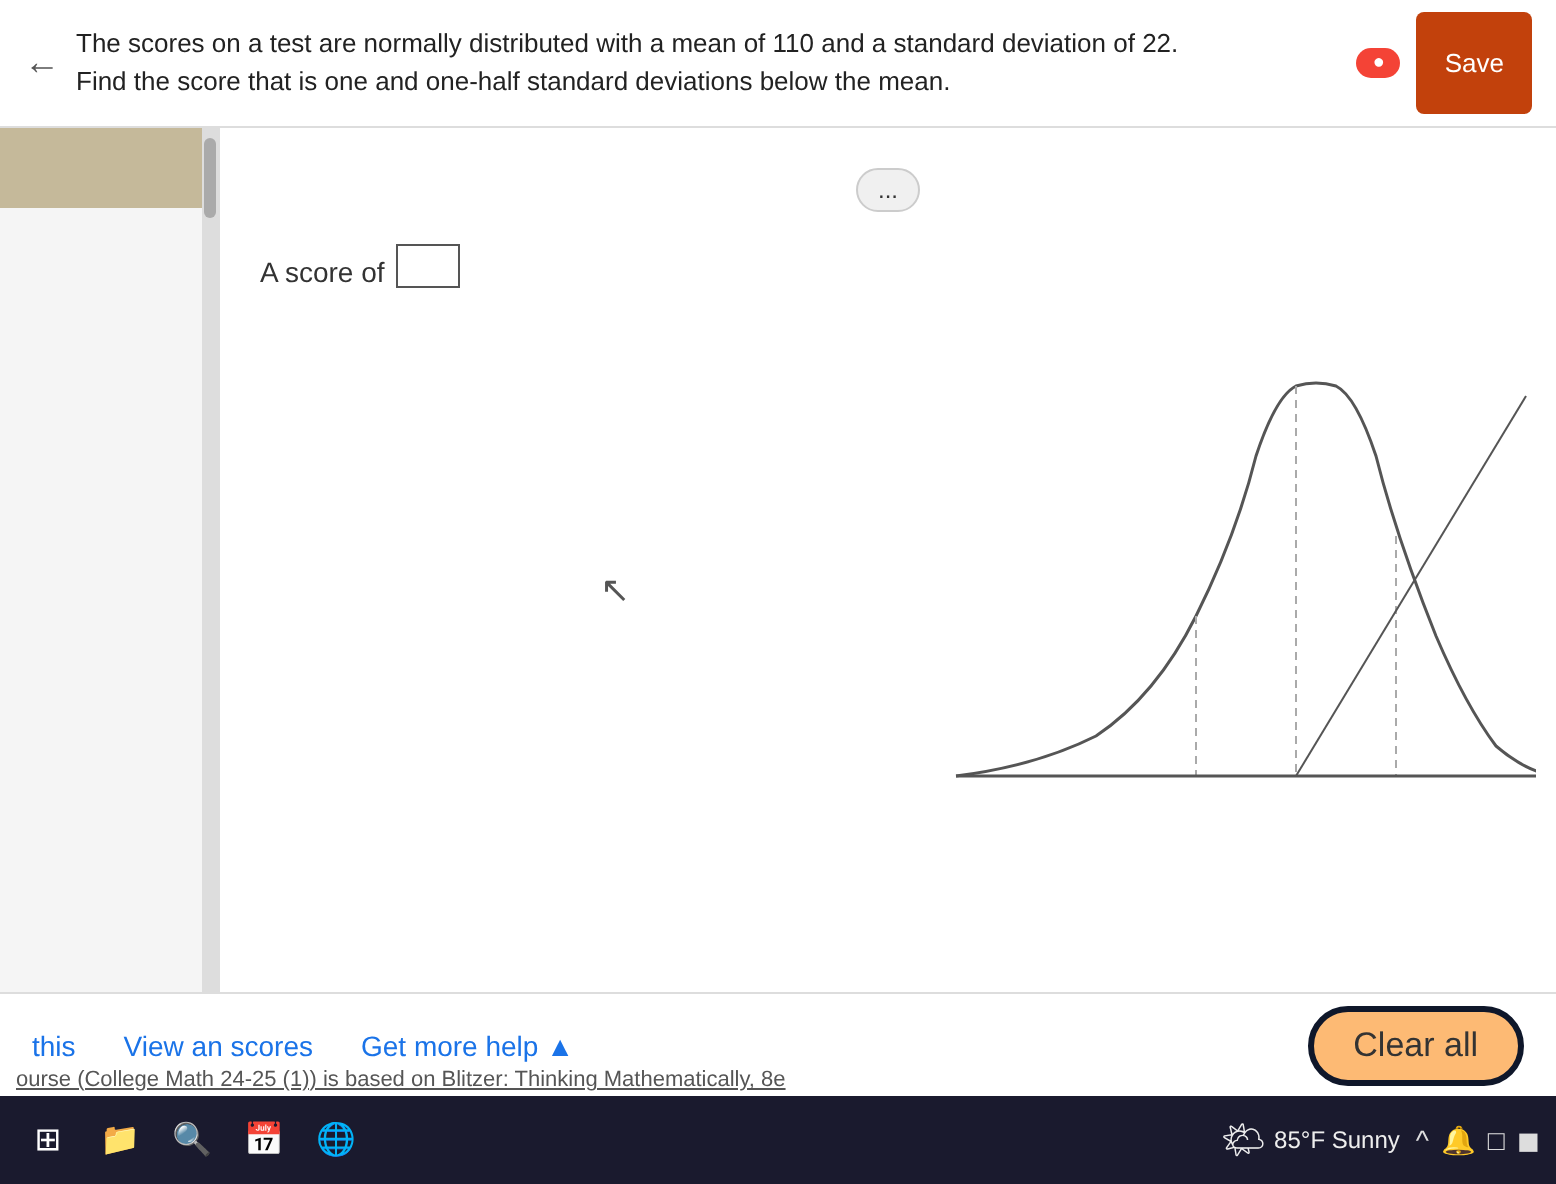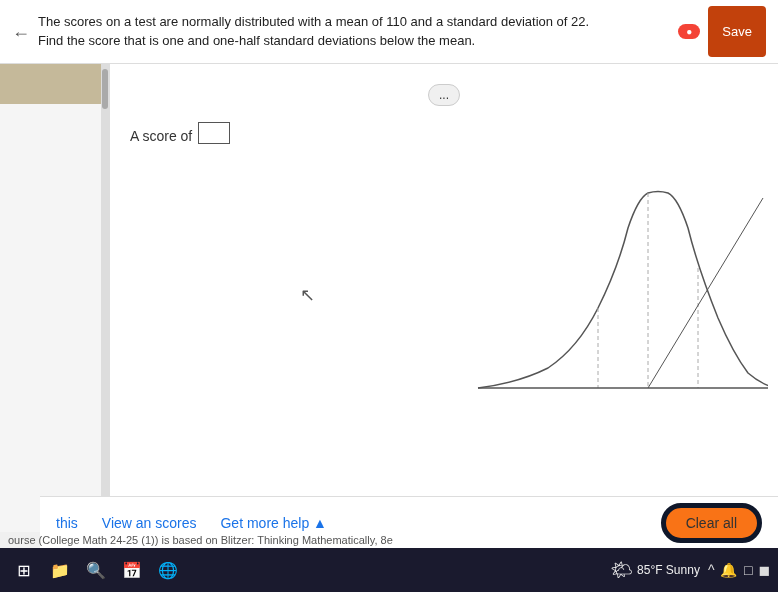--- a/index.html
+++ b/index.html
@@ -206,39 +206,38 @@
       bottom: 44px;
       left: 0;
       right: 0;
       height: 52px;
       background: #fff;
       border-top: 1px solid #ddd;
       display: flex;
       align-items: center;
       padding: 0 16px;
       gap: 24px;
-      margin-left: 40px;
     }
 
     .toolbar-link {
       font-size: 14px;
       color: #1a73e8;
       cursor: pointer;
       text-decoration: none;
       white-space: nowrap;
     }
 
     .toolbar-spacer { flex: 1; }
 
     .clear-all-btn {
-      background: #f97316;
-      border: 5px solid #0f172a;
+      background: #fdba74;
+      border: 3px solid #0f172a;
       border-radius: 20px;
       padding: 7px 20px;
-      font-size: 14px;
+      font-size: 17px;
       color: #333;
       cursor: pointer;
     }
 
     .check-answer-btn {
       background: #e91e63;
       color: white;
       border: none;
       border-radius: 20px;
       padding: 8px 20px;
@@ -376,21 +375,21 @@
 </div>
 
 <div class="bottom-toolbar">
   <span class="toolbar-link">this</span>
   <span class="toolbar-link">View an scores</span>
   <span class="toolbar-link">Get more help ▲</span>
   <div class="toolbar-spacer"></div>
   <button class="clear-all-btn">Clear all</button>
 </div>
 
-<div class="course-note" style="bottom:44px; position:absolute; left:0; font-size:11px; color:#555; padding:2px 8px;">ourse (College Math 24-25 (1)) is based on Blitzer: Thinking Mathematically, 8e</div>
+<div class="course-note" style="bottom:44px; position:absolute; left:0; font-size:11px; color:#555; padding:2px 8px;text-decoration:underline;">ourse (College Math 24-25 (1)) is based on Blitzer: Thinking Mathematically, 8e</div>
 
 <div class="taskbar">
   <div class="taskbar-icon">⊞</div>
   <div class="taskbar-icon">📁</div>
   <div class="taskbar-icon">🔍</div>
   <div class="taskbar-icon">📅</div>
   <div class="taskbar-icon">🌐</div>
 
   <div class="taskbar-right">
     <div class="weather-badge">

